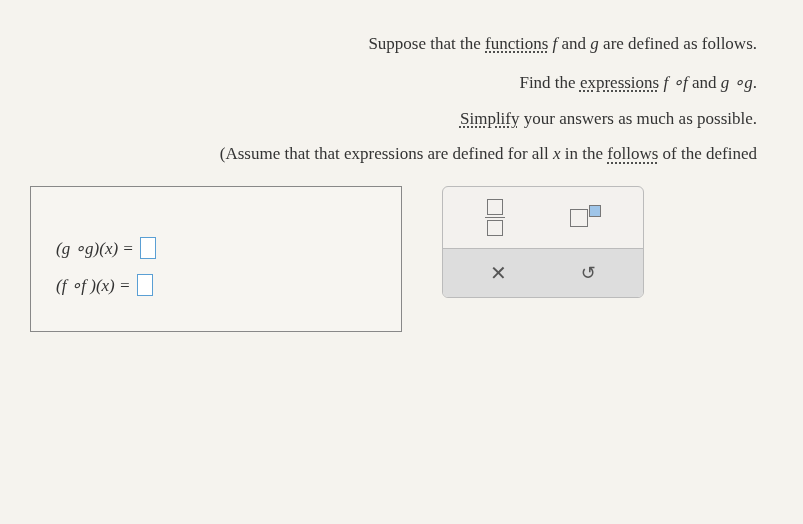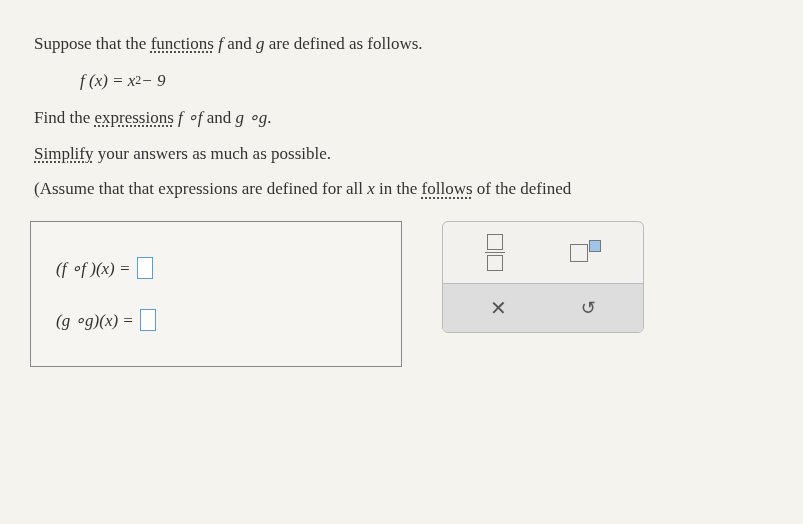--- a/index.html
+++ b/index.html
@@ -45,22 +45,23 @@
       border-bottom: 1px solid #333;
       padding: 0 4px;
       line-height: 1;
     }
     .frac .den {
       padding: 0 4px;
       line-height: 1.2;
       font-style: normal;
     }
     p {
-      margin: 12px 4px;
+      margin: 12px 16px;
       line-height: 1.4;
+      text-align: right;
     }
     .answer-area {
       display: flex;
       gap: 40px;
       margin-top: 20px;
       align-items: flex-start;
     }
     .answer-box {
       border: 1px solid #888;
       padding: 20px 25px;
@@ -151,47 +152,42 @@
     }
   </style>
 </head>
 <body>
 
 <p>
   <span>Suppose that the </span><span class="link">functions</span><span> </span><i>f</i><span> and </span><i>g</i><span> are defined as follows.</span>
 </p>
 
 <div class="math-block">
-  <div class="math-line">
-    <span>f (x) = x</span>
-      <span class="sup">2</span>
-      <span> − 9</span>
-  </div>
 </div>
 
 <p>
   <span>Find the </span><span class="link">expressions</span><span> </span><i>f ∘f</i><span> and </span><i>g ∘g</i><span>.</span>
 </p>
 
 <p>
   <span class="link">Simplify</span><span> your answers as much as possible.</span>
 </p>
 
 <p>
   <span>(Assume that that expressions are defined for all </span><i>x</i><span> in the </span><span class="link">follows</span><span> of the defined</span>
 </p>
 
 <div class="answer-area">
   <div class="answer-box">
+    <div class="answer-line" style="margin-top:30px;">
+      <span>(g ∘g)(x) = </span>
+      <span class="input-slot"></span>
+    </div>
     <div class="answer-line">
       <span>(f ∘f )(x) = </span>
-      <span class="input-slot"></span>
-    </div>
-    <div class="answer-line" style="margin-top:30px;">
-      <span>(g ∘g)(x) = </span>
       <span class="input-slot"></span>
     </div>
   </div>
 
   <div class="tool-panel">
     <div class="tool-row">
       <div class="tool-btn">
         <div class="tool-frac">
           <div class="sq"></div>
           <div class="bar"></div>

